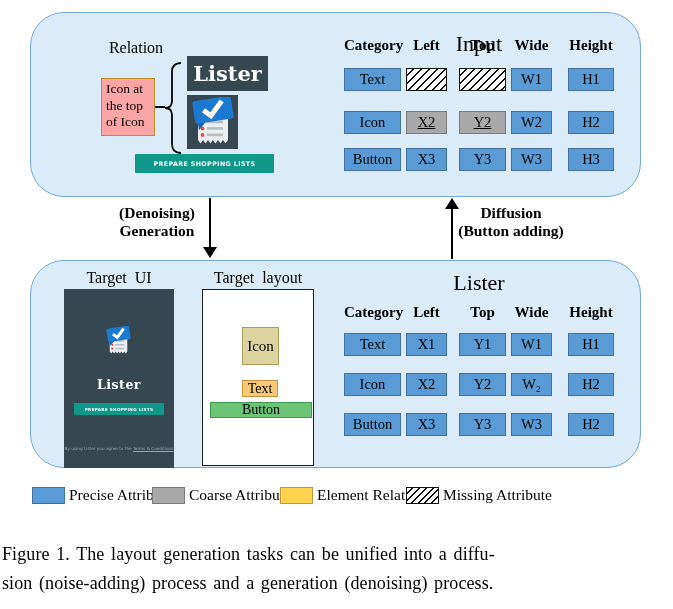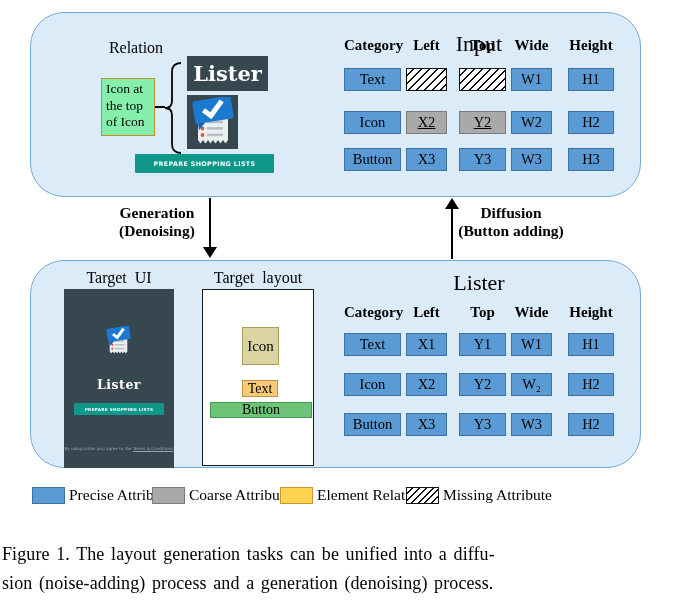--- a/index.html
+++ b/index.html
@@ -26,21 +26,21 @@
            border:1.5px solid #111;}
   .ul{text-decoration:underline;}
   .col1{left:313px;width:57px}
   .col2{left:375px;width:41px}
   .col3{left:428px;width:47px}
   .col4{left:480px;width:41px}
   .col5{left:537px;width:46px}
 
   
   .note{position:absolute;left:70px;top:65px;width:54px;height:58px;box-sizing:border-box;
-        background:#86efac;border:1.7px solid #bf9022;font-size:13.5px;line-height:16.6px;
+        background:#fca5a5;border:1.7px solid #bf9022;font-size:13.5px;line-height:16.6px;
         padding:2px 0 0 4px;}
   .connector{position:absolute;left:124px;top:93px;width:10px;height:1.7px;background:#000;}
   .brace-svg{position:absolute;left:131px;top:48px;}
   .lister-logo{position:absolute;left:156px;top:43px;width:81px;height:35px;background:#36474f;
         color:#fff;display:flex;align-items:center;justify-content:center;
         font-family:"DejaVu Serif",serif;font-weight:700;font-size:21px;}
   .icon-tile{position:absolute;left:156px;top:82px;width:51px;height:54px;background:#36474f;
         display:flex;align-items:center;justify-content:center;}
   .teal-btn{position:absolute;left:104px;top:141px;width:139px;height:19px;background:#0f988a;
         color:#fff;font-family:"DejaVu Sans",sans-serif;font-size:6.3px;font-weight:700;
@@ -158,22 +158,22 @@
   <div class="cell precise col1" style="top:135px">Button</div>
   <div class="cell precise col2" style="top:135px">X3</div>
   <div class="cell precise col3" style="top:135px">Y3</div>
   <div class="cell precise col4" style="top:135px">W3</div>
   <div class="cell precise col5" style="top:135px">H3</div>
 </section>
 
 <div class="arrow-line" style="left:209px;top:198px;height:51px"></div>
 <div class="arrow-head head-down" style="left:203px;top:247px"></div>
 <div class="proc-label" style="left:103px;top:204px;width:108px">
+  <div>(Denoising)</div>
   <div>Generation</div>
-  <div>(Denoising)</div>
 </div>
 
 <div class="arrow-line" style="left:451px;top:208px;height:51px"></div>
 <div class="arrow-head head-up" style="left:445px;top:198px"></div>
 <div class="proc-label" style="left:447px;top:204px;width:128px">
   <div>Diffusion</div>
   <div>(Button adding)</div>
 </div>
 
 <section id="bottom-panel" class="panel">

